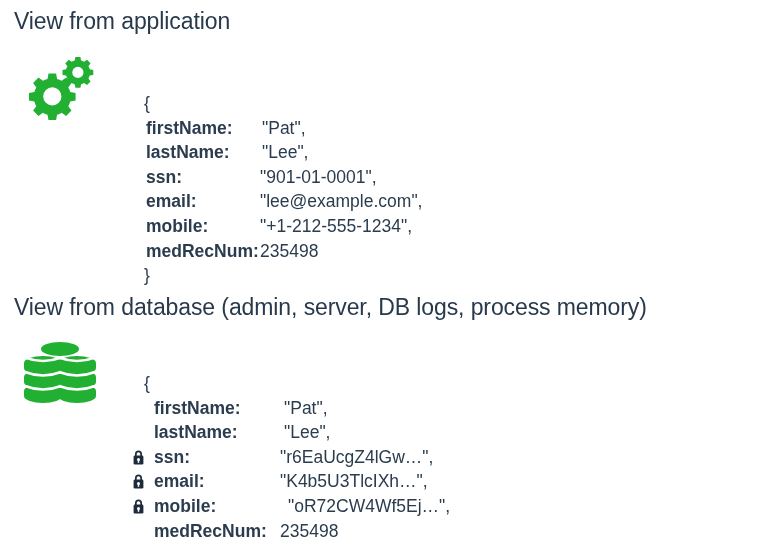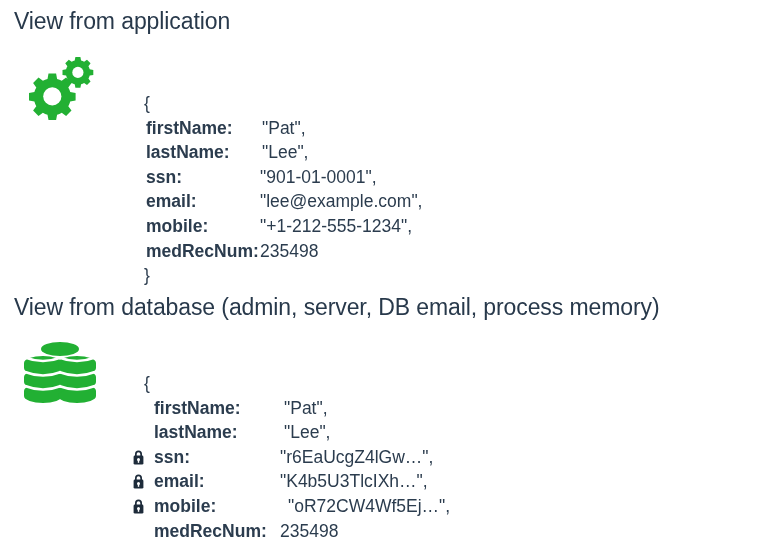--- a/index.html
+++ b/index.html
@@ -146,21 +146,21 @@
 <span class="json-row"><span class="lock-cell"></span><span class="json-key">mobile:</span><span class="json-val indent-b">"+1-212-555-1234",</span></span>
 <span class="json-row"><span class="lock-cell"></span><span class="json-key">medRecNum:</span><span class="json-val indent-b">235498</span></span>
 <span class="brace">}</span>
       </pre>
 
   </div>
 </div>
 
 <div class="section" id="section-database">
 
-  <h2 class="section-heading">View from database (admin, server, DB email, process memory)</h2>
+  <h2 class="section-heading">View from database (admin, server, DB logs, process memory)</h2>
 
   <div class="section-body">
 
     <div class="icon-slot">
       <svg class="db-icon" viewBox="0 0 80 66" aria-hidden="true">
         <g fill="#22b033">
 
           <ellipse cx="40" cy="8" rx="19" ry="7"></ellipse>
 
           <ellipse cx="23" cy="22" rx="19" ry="7"></ellipse>

